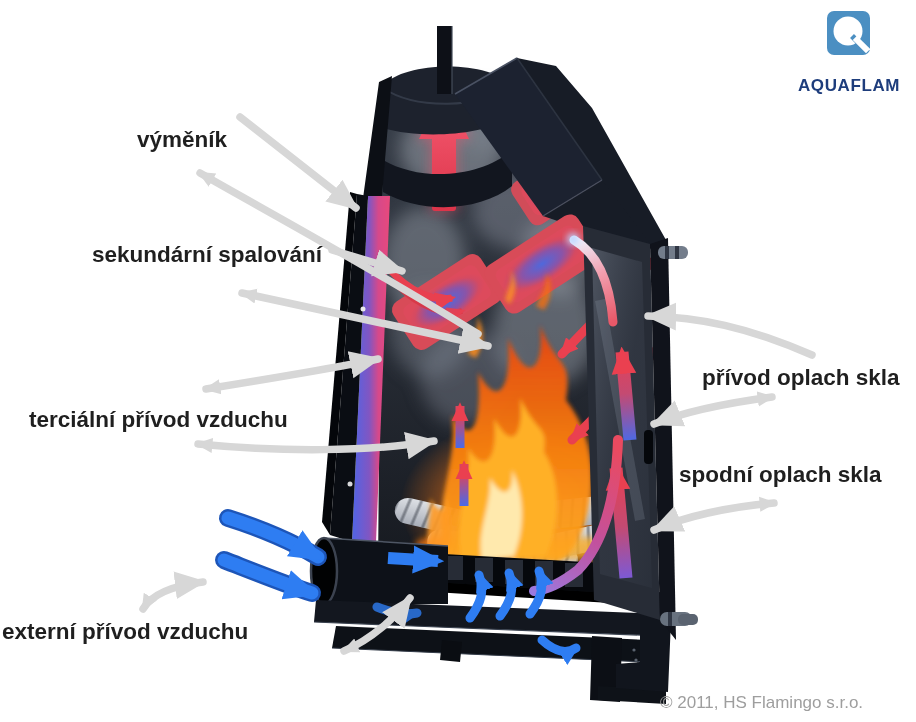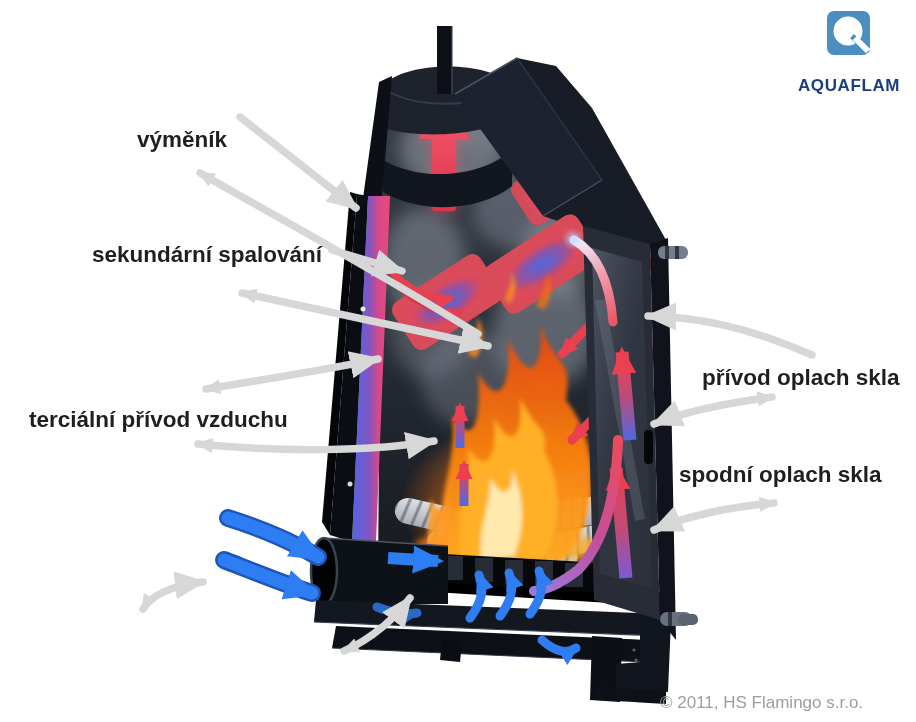--- a/index.html
+++ b/index.html
@@ -315,20 +315,21 @@
       <path d="M344 651 C372 639 396 617 410 598" marker-start="url(#gSm)" marker-end="url(#gBig)"></path>
       <path d="M812 355 C748 327 698 317 648 316" marker-end="url(#gBig)"></path>
       <path d="M772 397 C727 403 686 411 654 424" marker-start="url(#gSm)" marker-end="url(#gBig)"></path>
       <path d="M774 503 C728 507 684 517 654 530" marker-start="url(#gSm)" marker-end="url(#gBig)"></path>
     </g>
   </svg>
 
   <div class="label" style="left:137px;top:128px">výměník</div>
   <div class="label" style="left:92px;top:243px">sekundární spalování</div>
   <div class="label" style="left:29px;top:408px">terciální přívod vzduchu</div>
+  <div class="label" style="left:2px;top:620px">externí přívod vzduchu</div>
   <div class="label" style="left:702px;top:366px">přívod oplach skla</div>
   <div class="label" style="left:679px;top:463px">spodní oplach skla</div>
 
   <div class="logo-box">
     <svg width="43" height="44" viewBox="0 0 43 44">
       <rect x="0" y="0" width="43" height="44" rx="7" fill="#4b8fc2"></rect>
       <circle cx="21" cy="20" r="14.5" fill="#ffffff"></circle>
       <line x1="25" y1="25" x2="36" y2="36" stroke="#4b8fc2" stroke-width="5.5"></line>
       <line x1="30" y1="29" x2="39" y2="38" stroke="#ffffff" stroke-width="6" stroke-linecap="square"></line>
     </svg>

